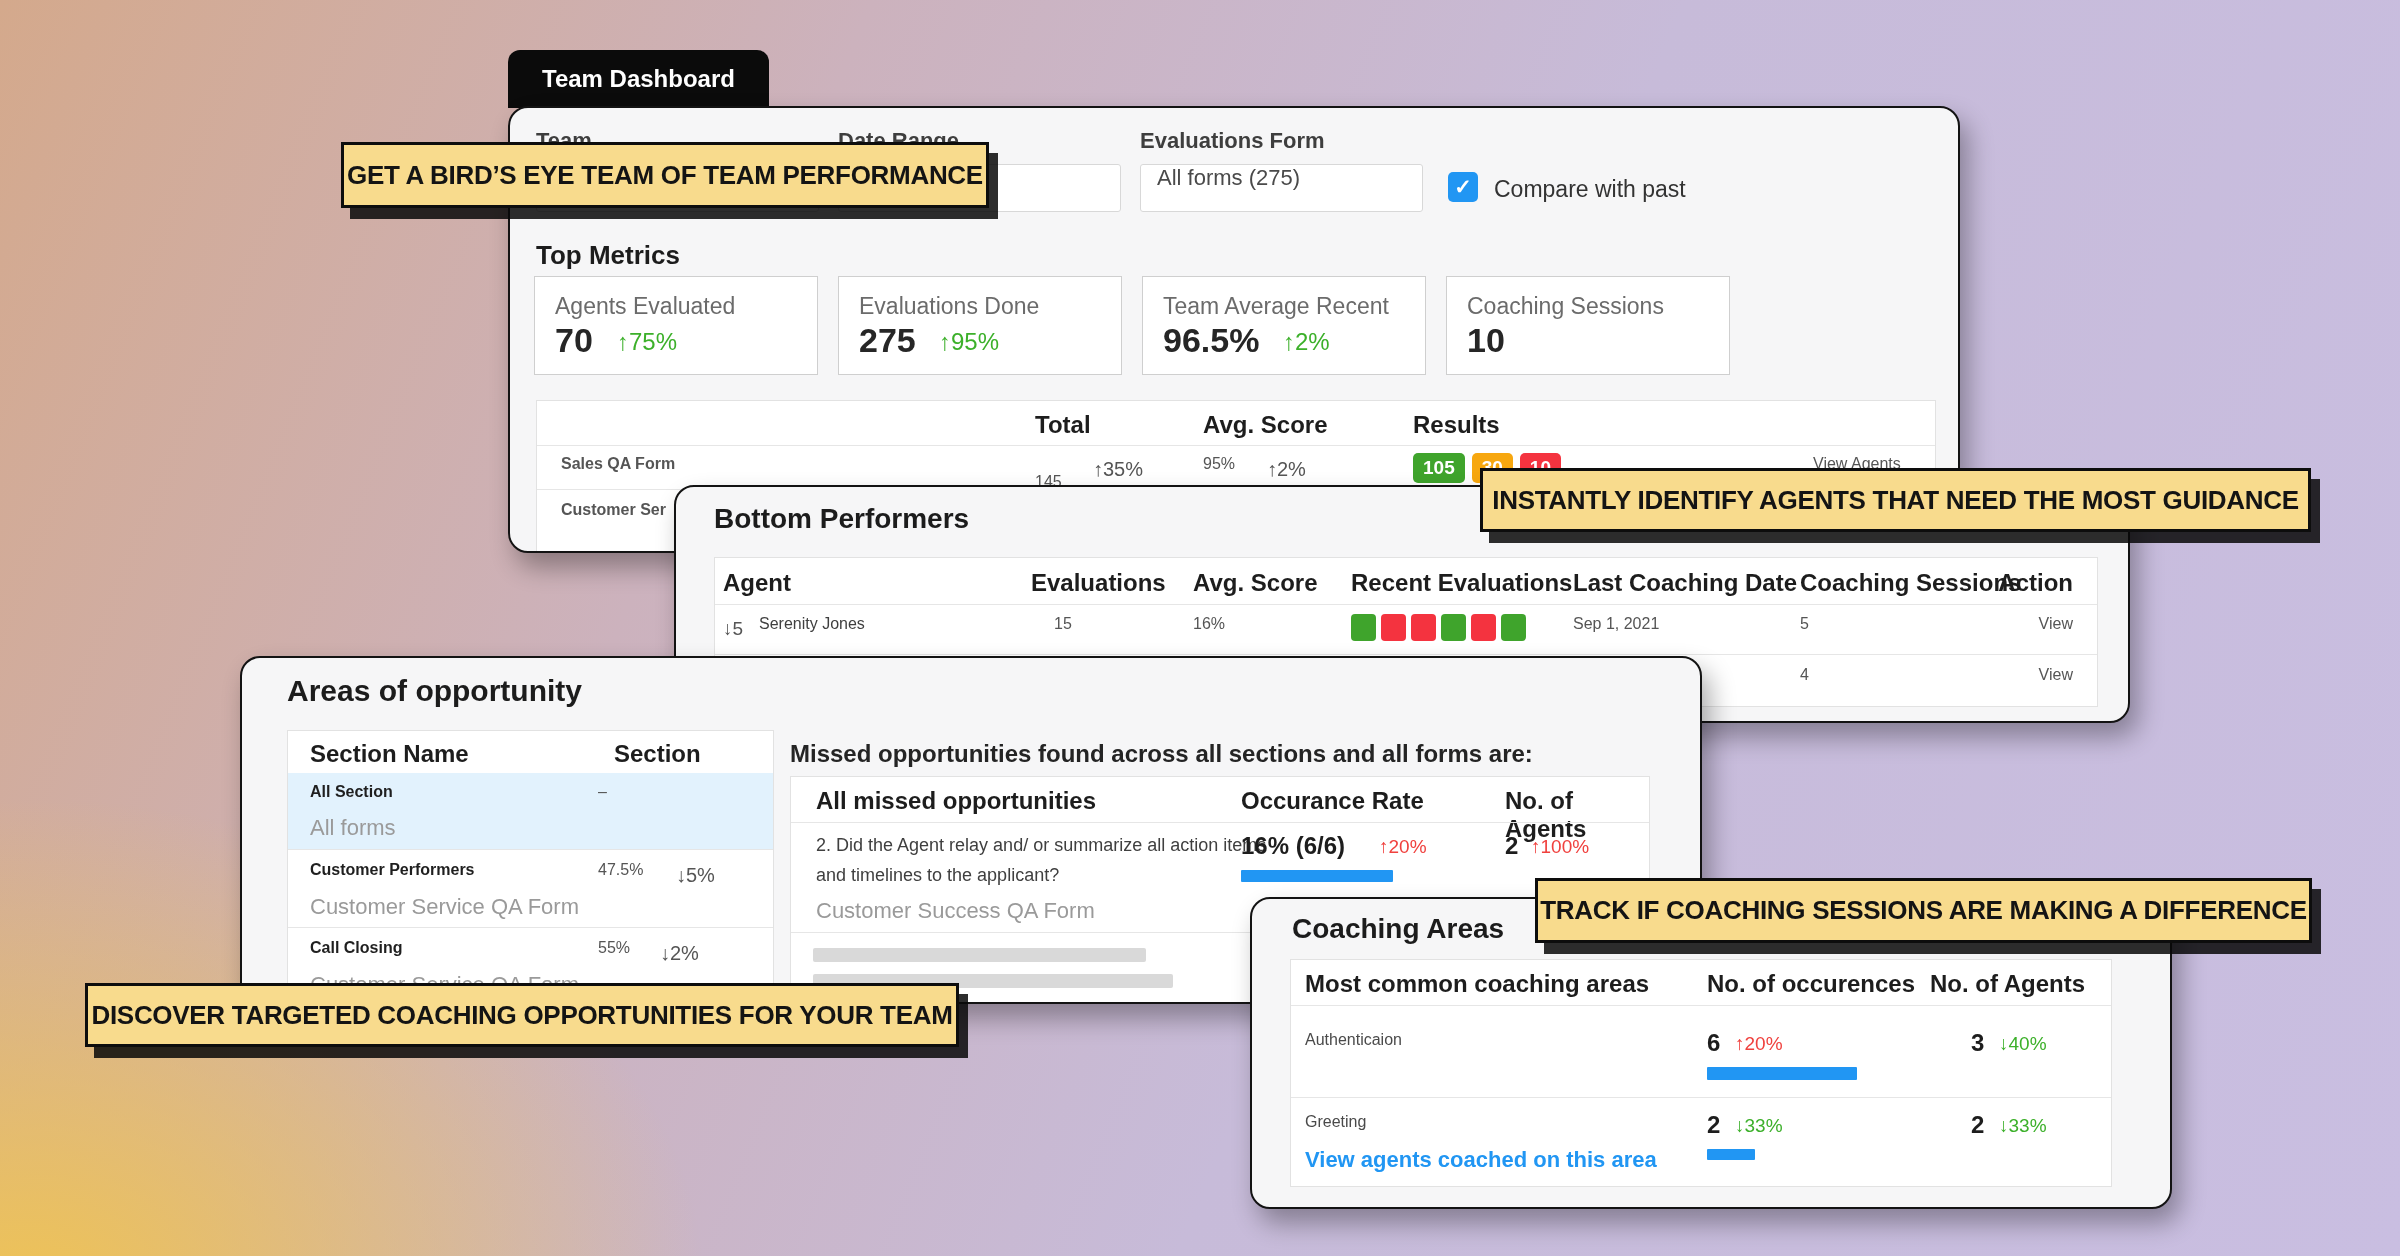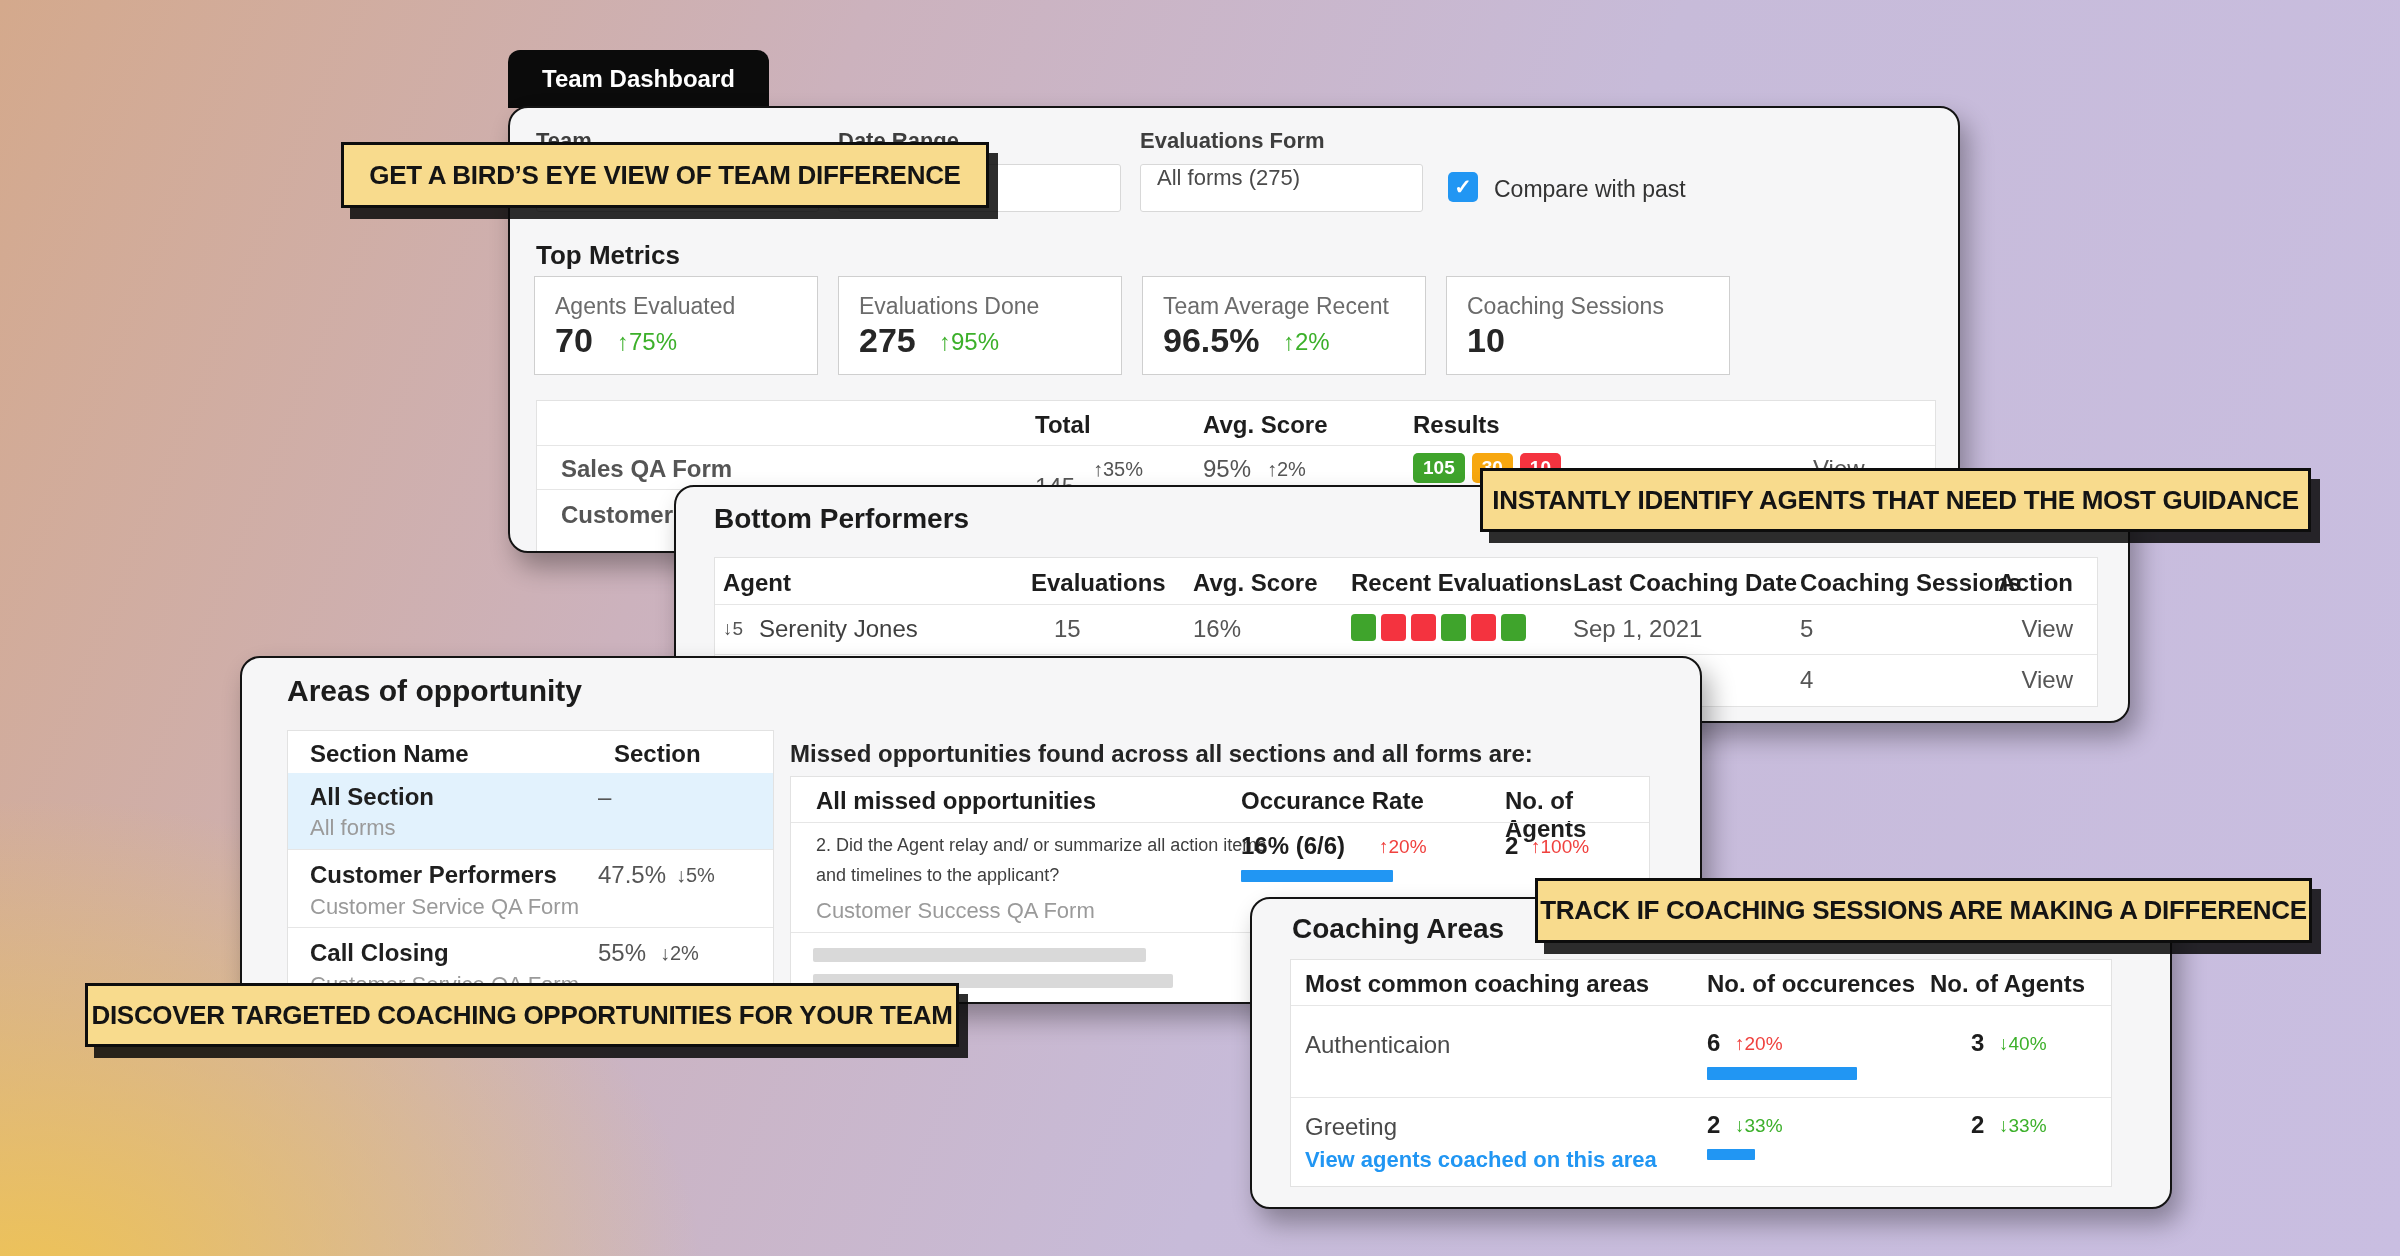--- a/index.html
+++ b/index.html
@@ -44,21 +44,21 @@
     position:absolute; width:284px; height:99px; top:168px;
     background:#fff; border:1px solid #cfcfcf;
   }
   .metric .mlabel { position:absolute; left:20px; top:16px; font-size:23px; color:#6b6b6b; }
   .metric .mval { position:absolute; left:20px; bottom:14px; font-size:34px; font-weight:bold; color:#262626; }
   .metric .mdelta { position:absolute; left:110px; bottom:18px; font-size:24px; }
   .green { color:#3CB02A; }
   .red { color:#F0413E; }
   .link { color:#2196F3; }
   .hdr { font-weight:bold; color:#1d1d1d; font-size:24px; }
-  .cell { position:absolute; font-size:24px; color:#555; }
+  .cell { position:absolute; font-size:16px; color:#555; }
   .badge {
     display:inline-block; height:30px; line-height:30px; border-radius:5px;
     color:#fff; font-weight:bold; font-size:19px; text-align:center;
     padding:0 10px; margin-right:7px;
   }
   .badge.green { background:#3FA42C; } .badge.orange { background:#F7A70F; } .badge.red { background:#F4333F; }
   .sq { display:inline-block; width:25px; height:27px; border-radius:4px; margin-right:5px; vertical-align:middle; }
   .sq.green { background:#3FA42C; } .sq.red { background:#F4333F; }
   .bar { position:absolute; height:12px; background:#2196F3; border-radius:1px; }
   .skel { position:absolute; height:14px; background:#d9d9d9; border-radius:2px; }
@@ -254,21 +254,21 @@
       <span class="abs" style="left:416px; top:14px; font-size:24px; font-weight:bold; color:#1d1d1d;">2</span>
       <span class="abs green" style="left:444px; top:18px; font-size:19px;">↓33%</span>
       <span class="bar" style="left: 416px; top: 52px; height: 11px; width: 48px;"></span>
       <span class="abs" style="left:680px; top:14px; font-size:24px; font-weight:bold; color:#1d1d1d;">2</span>
       <span class="abs green" style="left:708px; top:18px; font-size:19px;">↓33%</span>
     </div>
   </div>
 </div>
 
 <div class="callout" style="left:341px; top:142px; width:648px; height:66px;">
-  <span>GET A BIRD’S EYE VIEW OF TEAM DIFFERENCE</span>
+  <span>GET A BIRD’S EYE TEAM OF TEAM PERFORMANCE</span>
 </div>
 <div class="callout" style="left:1480px; top:468px; width:831px; height:64px;">
   <span>INSTANTLY IDENTIFY AGENTS THAT NEED THE MOST GUIDANCE</span>
 </div>
 <div class="callout" style="left:1535px; top:878px; width:777px; height:65px;">
   <span>TRACK IF COACHING SESSIONS ARE MAKING A DIFFERENCE</span>
 </div>
 <div class="callout" style="left:85px; top:983px; width:874px; height:64px;">
   <span>DISCOVER TARGETED COACHING OPPORTUNITIES FOR YOUR TEAM</span>
 </div>

